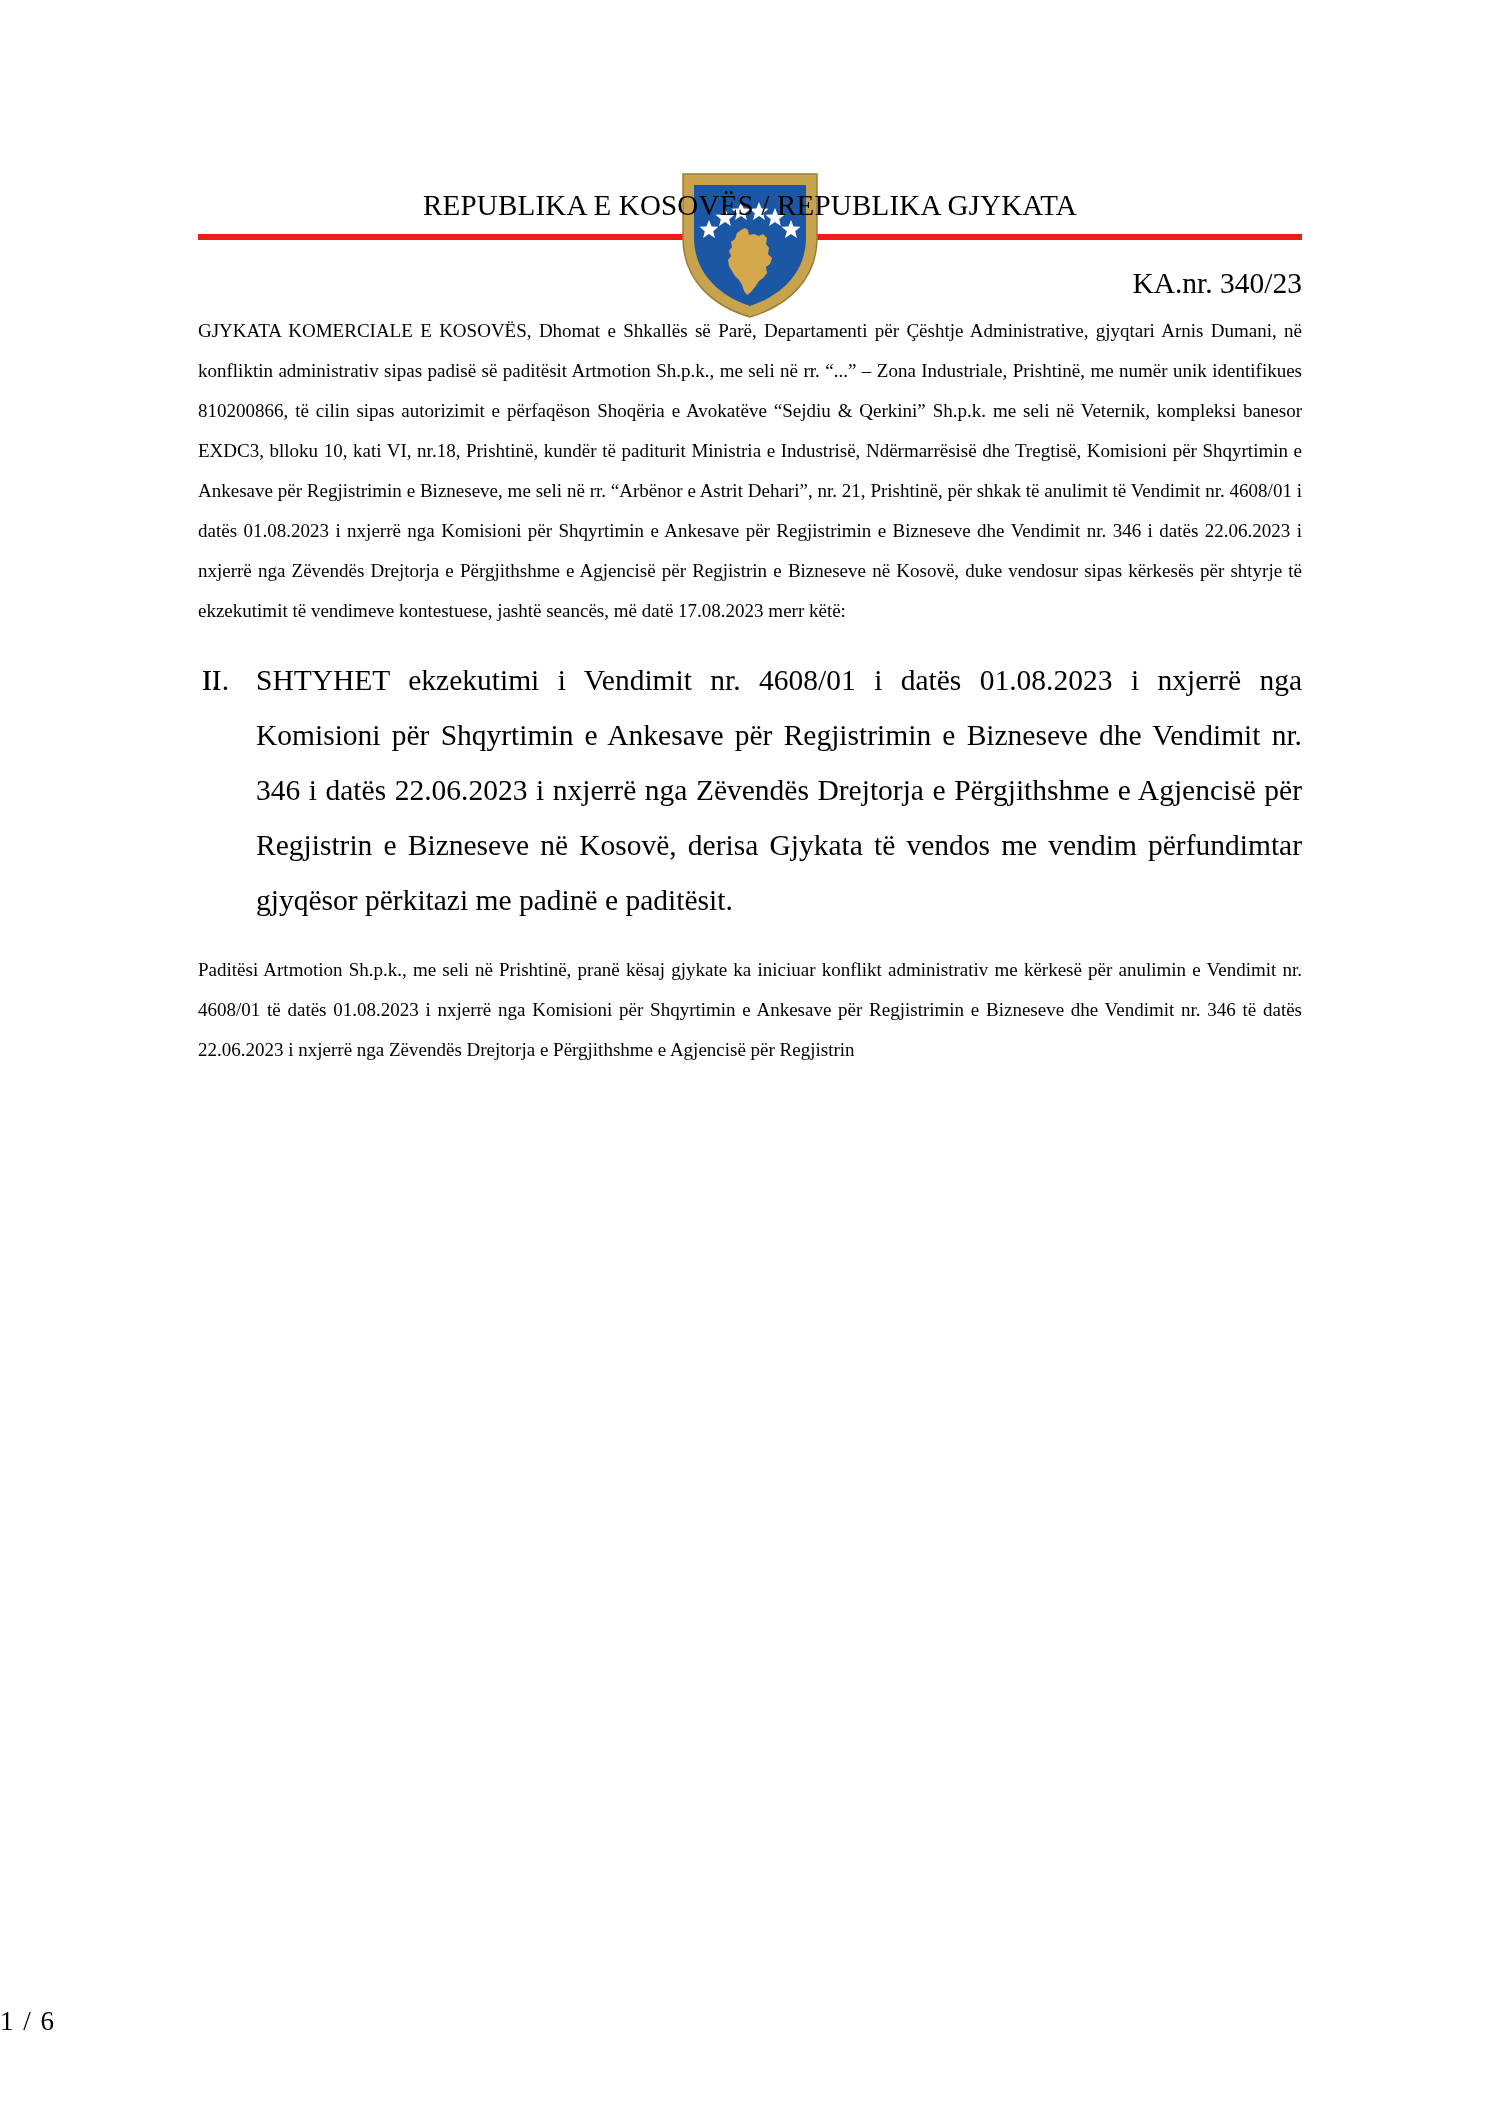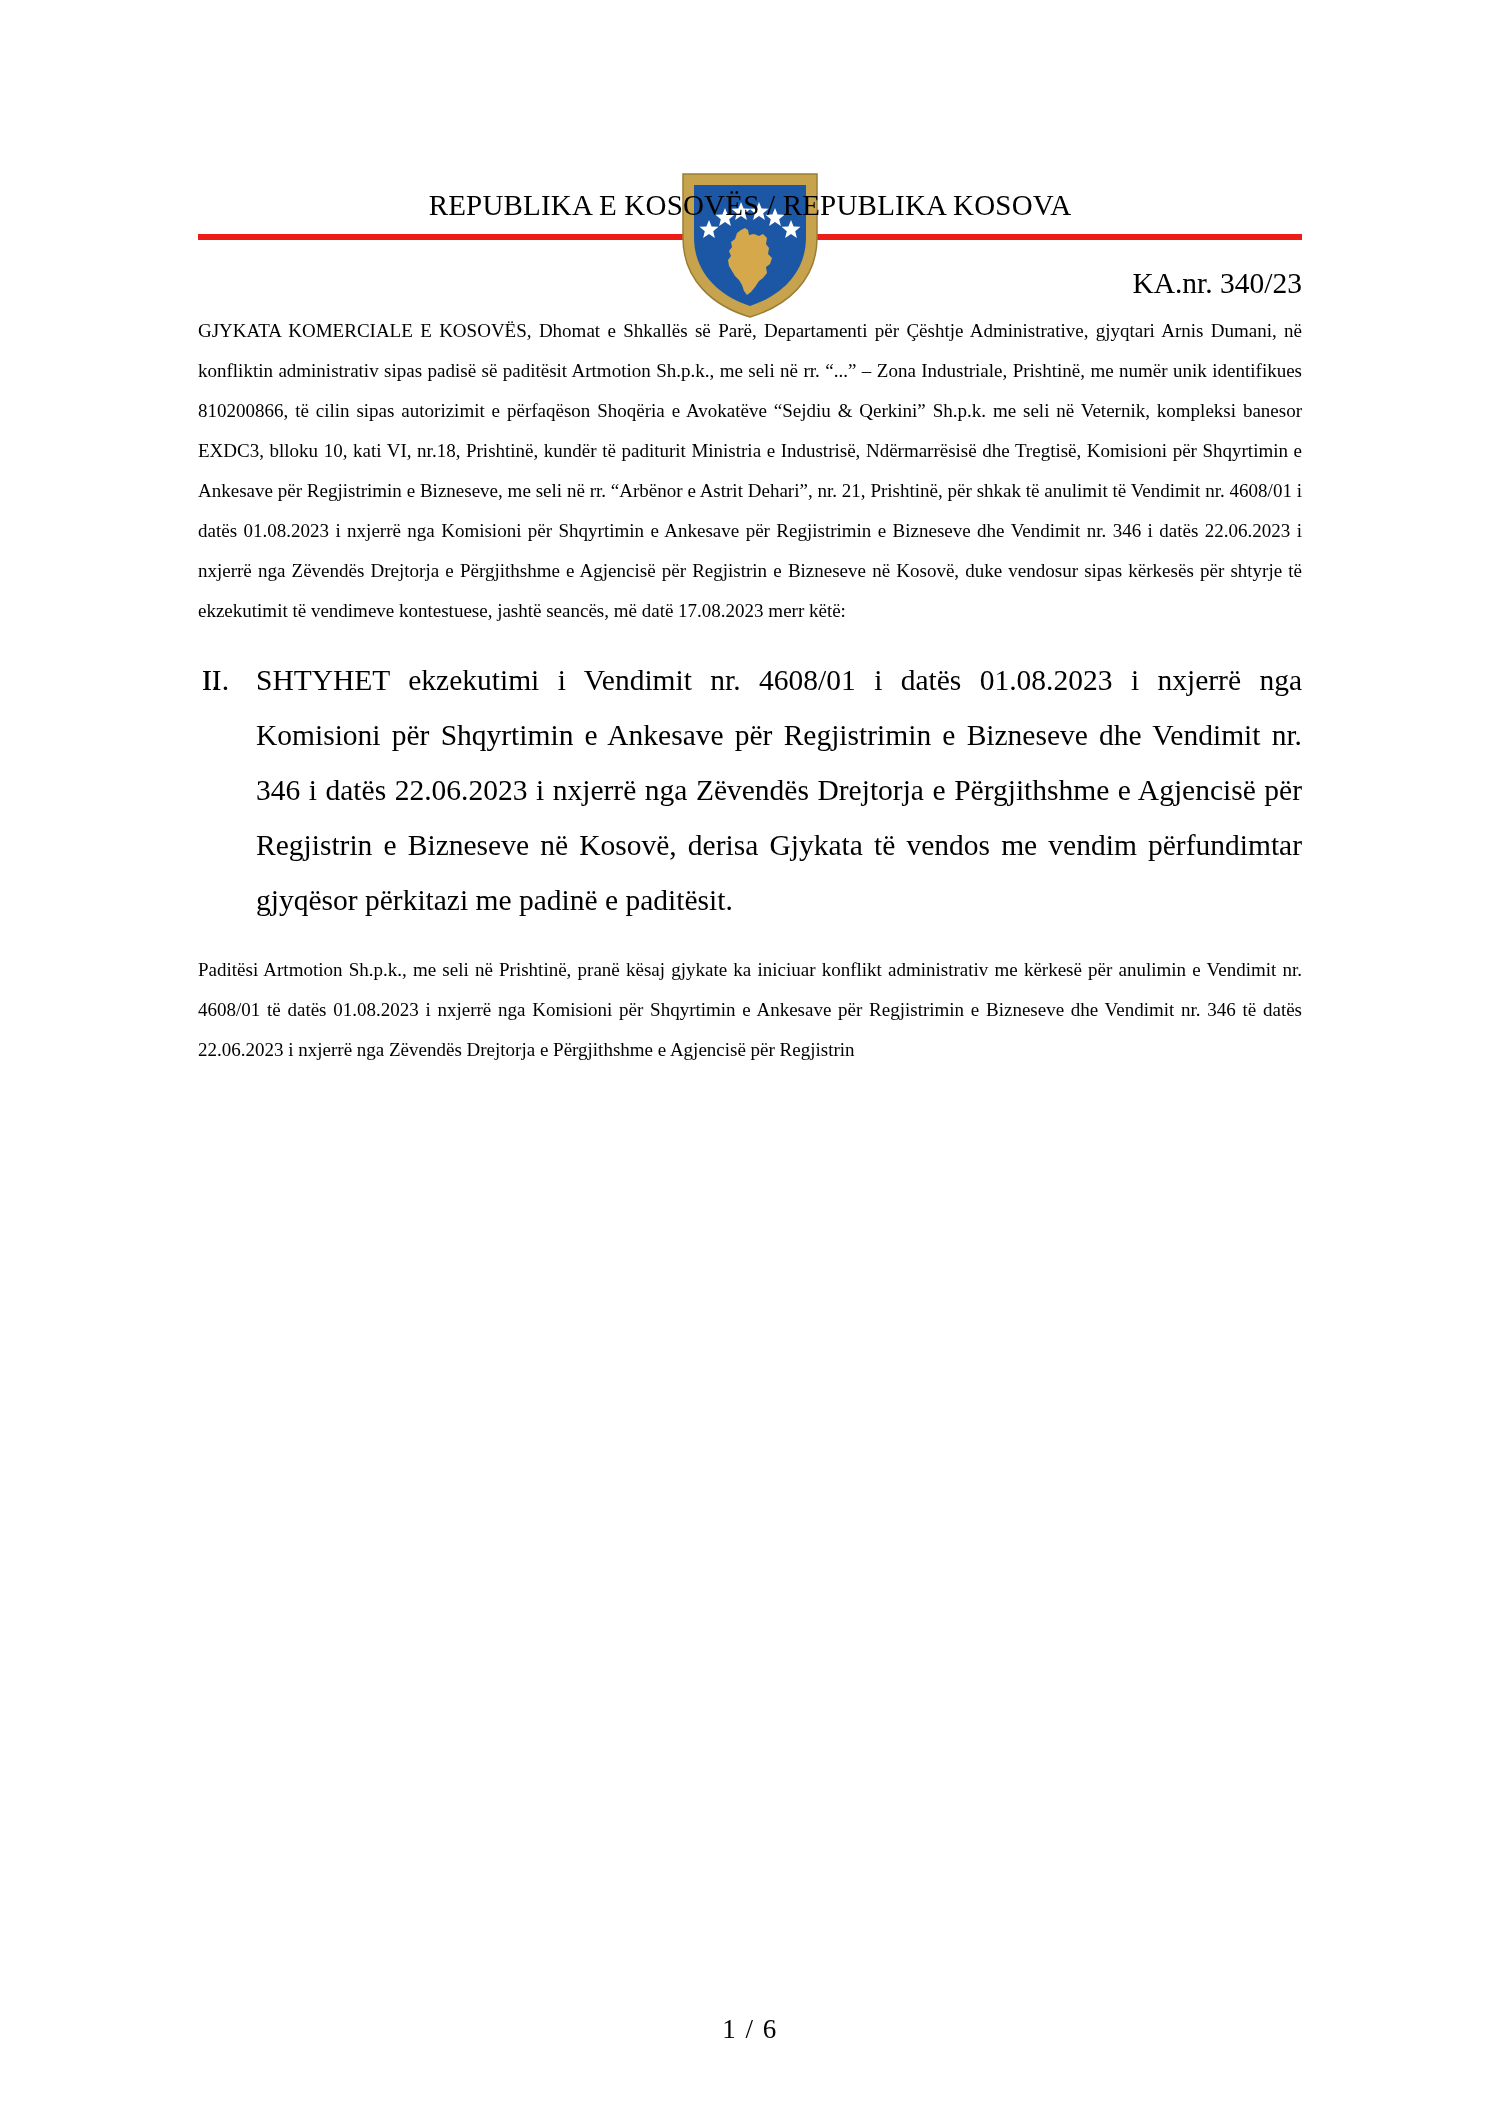--- a/index.html
+++ b/index.html
@@ -112,23 +112,22 @@
     width: 50px;
     text-align: left;
     font-size: 29.5px;
     line-height: 55px;
   }
 
   
   .footer {
     position: absolute;
     left: 0;
-    bottom: 76px;
+    bottom: 84px;
     width: 100%;
-    text-align: center;
     font-size: 27px;
     letter-spacing: 1.5px;
   }
 </style>
 </head>
 <body>
 
 <div class="page">
 
   <div class="emblem-wrap">
@@ -150,21 +149,21 @@
 
         <path d="M66 60 L69 62 L70 67 L75 66 L80 68 L84 66 L88 70 L87 76 L90 80 L89 86
                  L93 90 L91 96 L87 99 L88 105 L84 110 L80 113 L76 119 L72 124 L68 127
                  L65 123 L63 117 L60 112 L56 108 L53 103 L50 98 L49 92 L52 88 L50 83
                  L53 79 L52 74 L56 71 L58 65 L62 62 Z" fill="#D4A84B"></path>
       </svg>
     </span>
   </div>
 
   <div class="header-block">
-    <div class="header-title">REPUBLIKA E KOSOVËS / REPUBLIKA KOSOVA</div>
+    <div class="header-title">REPUBLIKA E KOSOVËS / REPUBLIKA GJYKATA</div>
     <div class="red-rule" style="background: rgb(237, 28, 22);"></div>
   </div>
 
   <div class="content">
 
     <div class="caseno">KA.nr. 340/23</div>
 
     <p class="body">GJYKATA KOMERCIALE E KOSOVËS, Dhomat e Shkallës së Parë, Departamenti për Çështje Administrative, gjyqtari Arnis Dumani, në konfliktin administrativ sipas padisë së paditësit Artmotion Sh.p.k., me seli në rr. “...” – Zona Industriale, Prishtinë, me numër unik identifikues 810200866, të cilin sipas autorizimit e përfaqëson Shoqëria e Avokatëve “Sejdiu &amp; Qerkini” Sh.p.k. me seli në Veternik, kompleksi banesor EXDC3, blloku 10, kati VI, nr.18, Prishtinë, kundër të paditurit Ministria e Industrisë, Ndërmarrësisë dhe Tregtisë, Komisioni për Shqyrtimin e Ankesave për Regjistrimin e Bizneseve, me seli në rr. “Arbënor e Astrit Dehari”, nr. 21, Prishtinë, për shkak të anulimit të Vendimit nr. 4608/01 i datës 01.08.2023 i nxjerrë nga Komisioni për Shqyrtimin e Ankesave për Regjistrimin e Bizneseve dhe Vendimit nr. 346 i datës 22.06.2023 i nxjerrë nga Zëvendës Drejtorja e Përgjithshme e Agjencisë për Regjistrin e Bizneseve në Kosovë, duke vendosur sipas kërkesës për shtyrje të ekzekutimit të vendimeve kontestuese, jashtë seancës, më datë 17.08.2023 merr këtë:</p>
 
 

